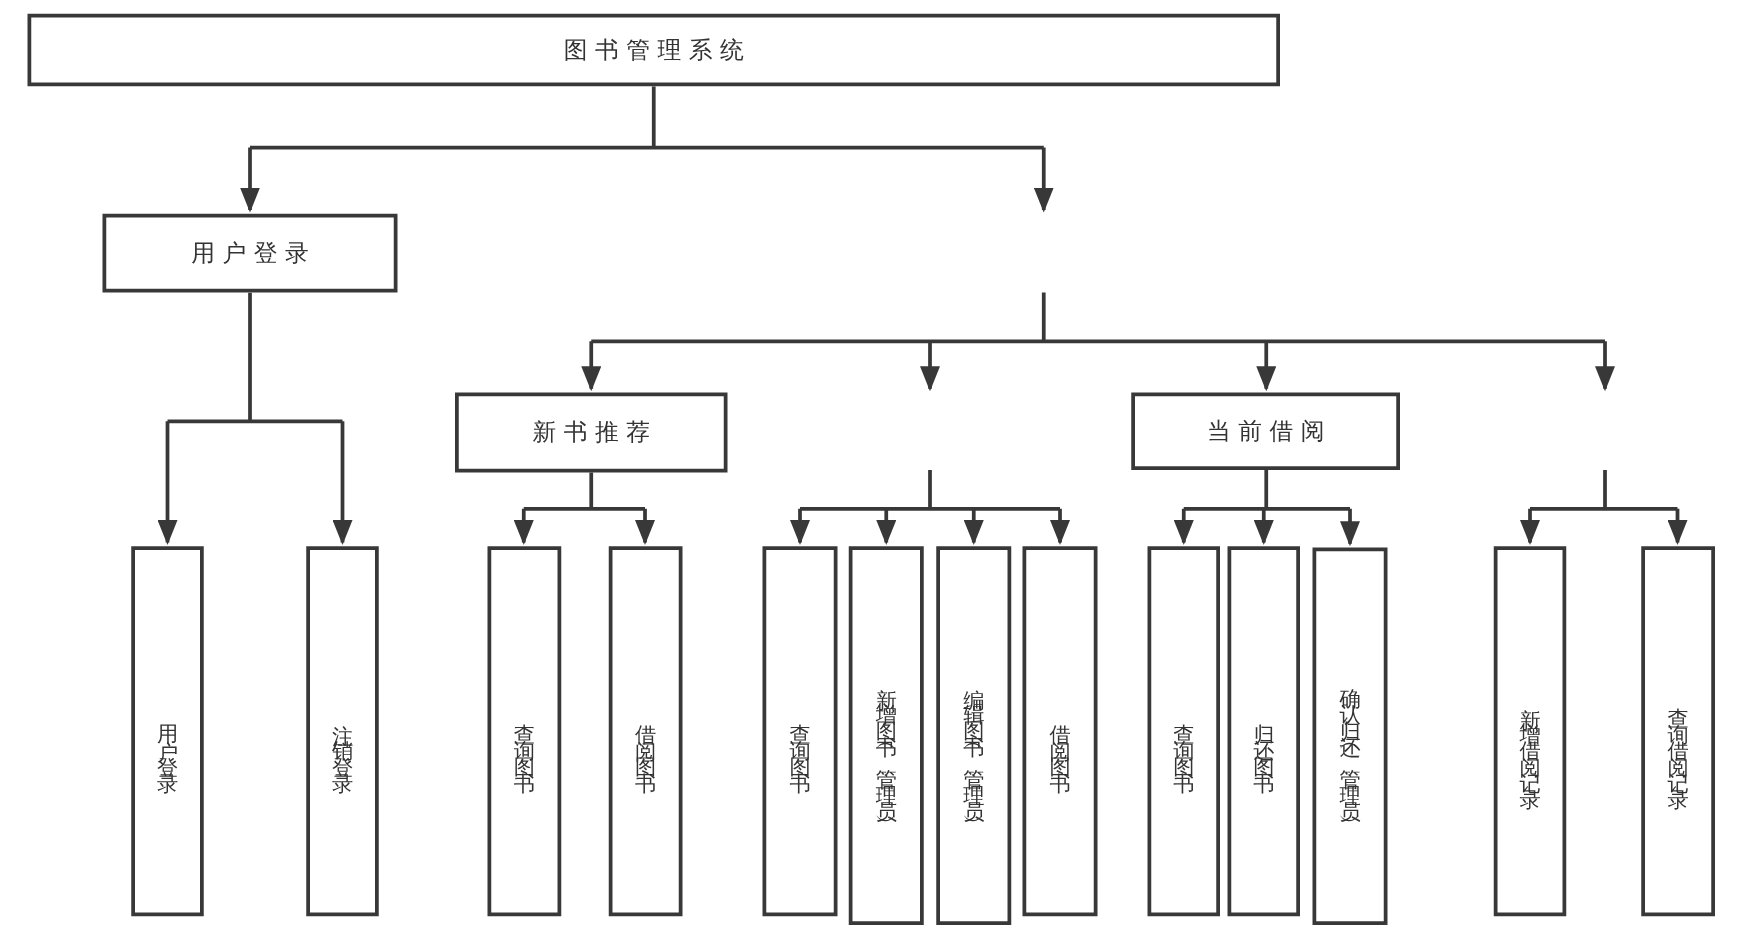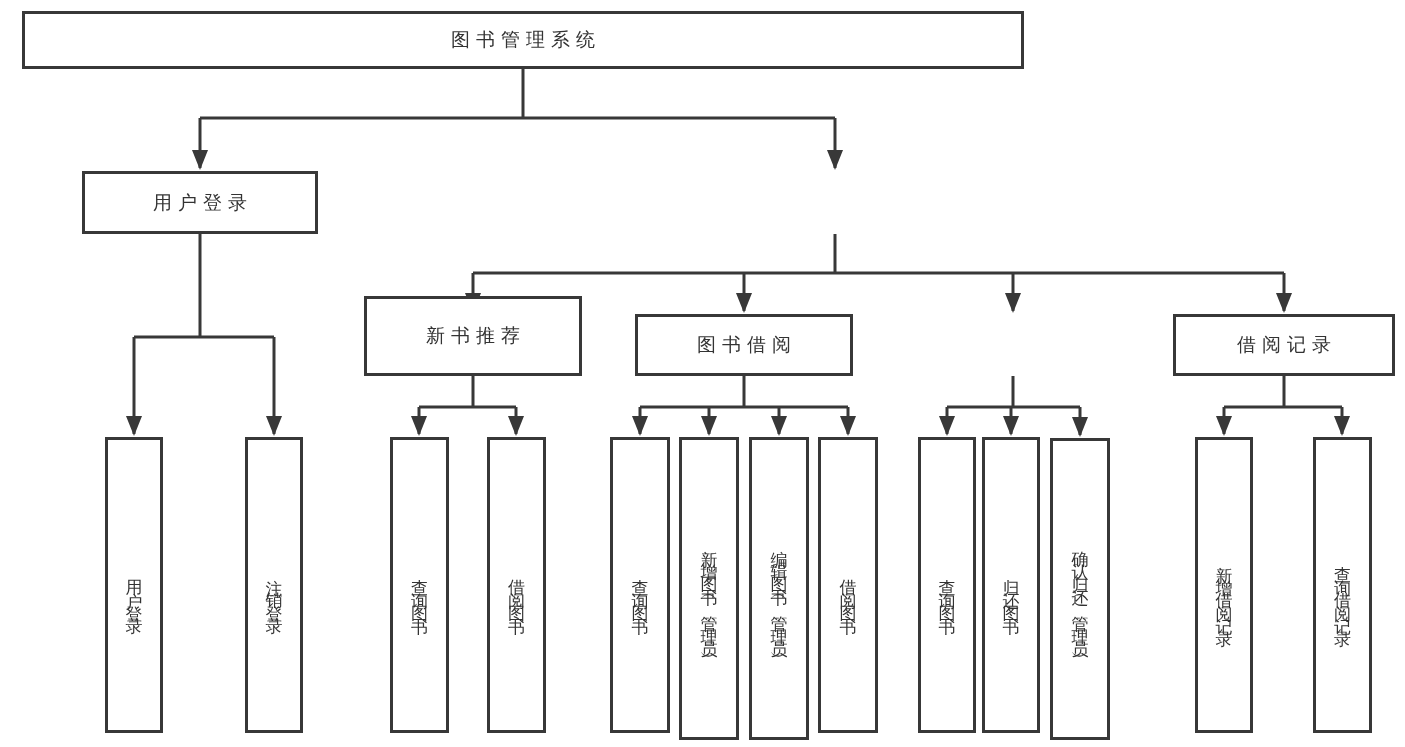--- a/index.html
+++ b/index.html
@@ -95,28 +95,25 @@
   </svg>
 
   <div class="node" style="left:22px;top:11px;width:1002px;height:58px">
     <span class="hl">图书管理系统</span>
   </div>
 
   <div class="node" style="left:82px;top:171px;width:236px;height:63px">
     <span class="hl">用户登录</span>
   </div>
 
-  <div class="node" style="left:364px;top:296px;width:218px;height:80px">
+  <div class="node" style="left:364px;top:314px;width:218px;height:64px">
     <span class="hl">新书推荐</span>
   </div>
-  <div class="node" style="left:635px;top:314px;width:218px;height:62px">
-    <span class="hl">图书借阅</span>
-  </div>
-  <div class="node" style="left:1173px;top:314px;width:222px;height:62px">
-    <span class="hl">借阅记录</span>
+  <div class="node" style="left:905px;top:314px;width:215px;height:62px">
+    <span class="hl">当前借阅</span>
   </div>
 
   <div class="node" style="left:105px;top:437px;width:58px;height:296px">
     <span class="vl">用户登录</span>
   </div>
   <div class="node" style="left:245px;top:437px;width:58px;height:296px">
     <span class="vl">注销登录</span>
   </div>
 
   <div class="node" style="left:390px;top:437px;width:59px;height:296px">

